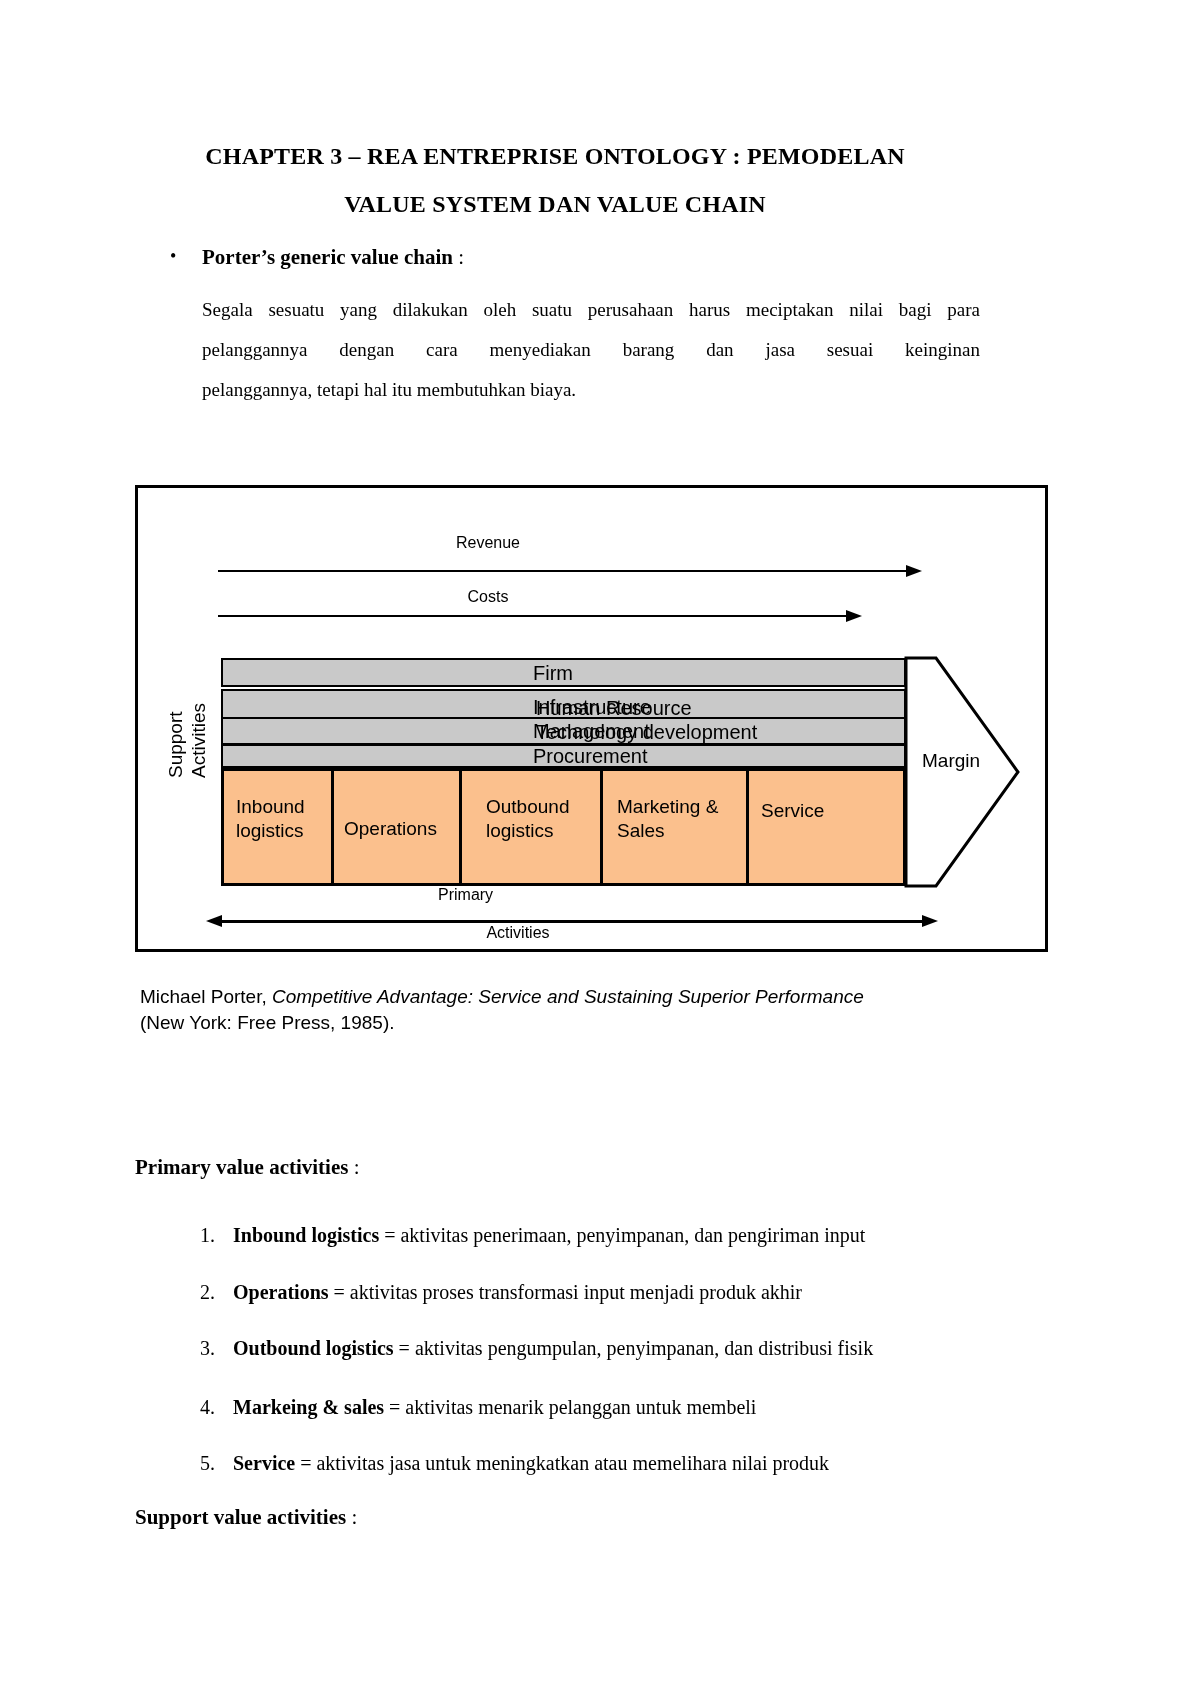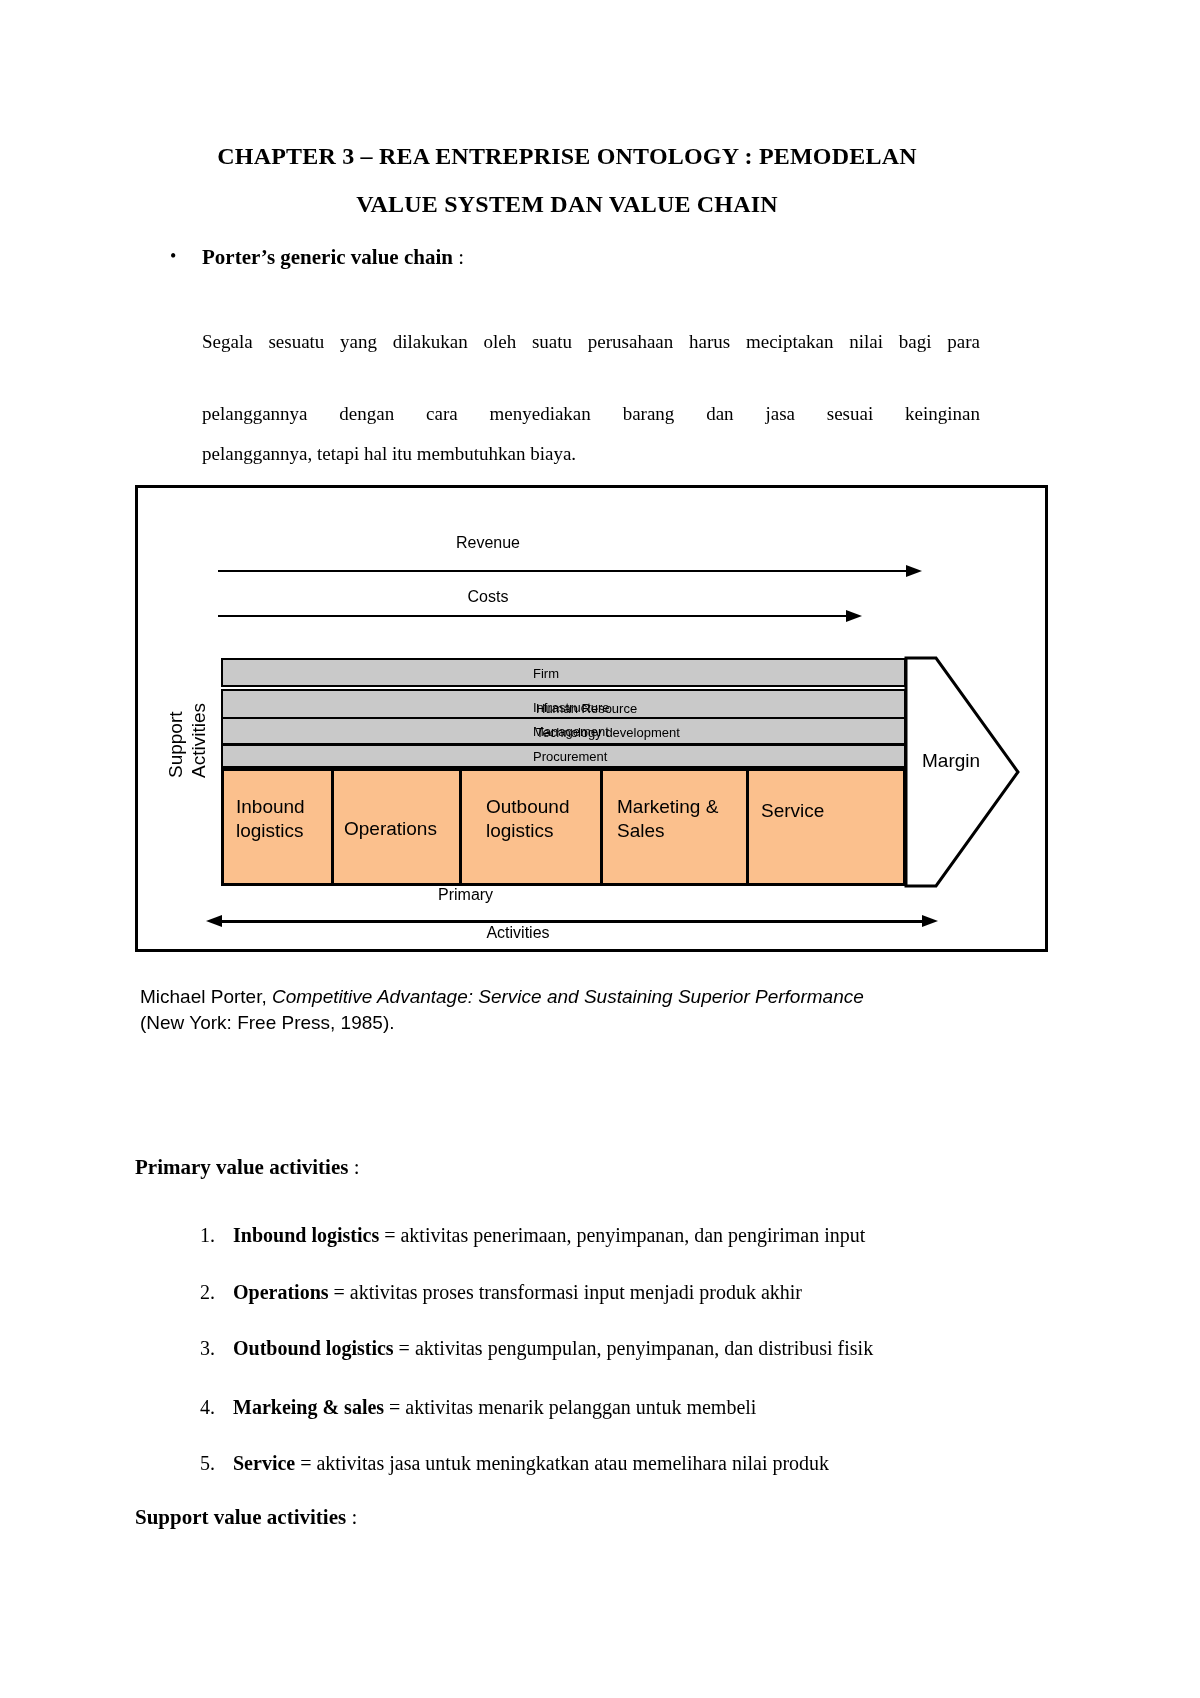--- a/index.html
+++ b/index.html
@@ -1,48 +1,48 @@
 <!DOCTYPE html>
 <html><head>
 <meta charset="utf-8">
 <style>
   html,body{margin:0;padding:0;background:#ffffff;}
   .page{position:relative;width:1200px;height:1698px;background:#ffffff;overflow:hidden;
         font-family:"Liberation Serif", serif;color:#000;}
 
   
   .title{position:absolute;left:0;top:132px;width:1110px;text-align:center;
-         font-weight:bold;font-size:24px;line-height:48px;letter-spacing:0.2px;padding-left:12px;}
+         font-weight:bold;font-size:24px;line-height:48px;letter-spacing:0.2px;}
 
   
   .bullet-row{position:absolute;left:170px;top:245px;font-size:21px;}
   .bullet-glyph{display:inline-block;width:32px;font-size:18px;vertical-align:2px;}
   .bullet-heading{font-weight:bold;}
   .para{position:absolute;left:202px;top:296px;width:778px;font-size:19px;}
   .para-line{height:40px;line-height:28px;}
-  .jl{text-align:justify;text-align-last:justify;margin-top:32px;}
+  .jl{text-align:justify;text-align-last:justify;}
 
   
   .diagram{position:absolute;left:135px;top:485px;width:913px;height:467px;
            border:3px solid #000;box-sizing:border-box;font-family:"Liberation Sans", sans-serif;}
   .d-label{position:absolute;white-space:nowrap;font-size:16px;}
   .hline{position:absolute;height:2px;background:#000;}
   .thline{position:absolute;height:3px;background:#000;}
   .ahead-r{position:absolute;width:0;height:0;border-left:16px solid #000;
            border-top:6px solid transparent;border-bottom:6px solid transparent;}
   .ahead-l{position:absolute;width:0;height:0;border-right:16px solid #000;
            border-top:6px solid transparent;border-bottom:6px solid transparent;}
 
   .support-axis{position:absolute;left:-25px;top:191px;width:150px;height:48px;
                 transform:rotate(-90deg);font-size:19px;line-height:23px;text-align:left;}
 
   .sbar{position:absolute;left:83px;width:685px;background:#c9c9c9;
         border:2px solid #000;box-sizing:border-box;}
   .sbar span{position:absolute;left:310px;top:50%;transform:translateY(-50%);
-             white-space:nowrap;font-size:13px;}
+             white-space:nowrap;font-size:20px;}
   .sbar span.tb{left:313px;top:calc(50% + 1px);}
   .sb1{top:170px;height:29px;}
   .sb2{top:201px;height:36px;}
   .sb3{top:229px;height:28px;}
   .sb4{top:256px;height:24px;padding-left:26px;}
 
   .primary-row{position:absolute;left:83px;top:280px;width:685px;height:118px;
                border:3px solid #000;box-sizing:border-box;display:flex;background:#fbc08d;}
   .pbox{box-sizing:border-box;border-right:3px solid #000;background:#fbc08d;
         font-size:19px;line-height:24px;}

